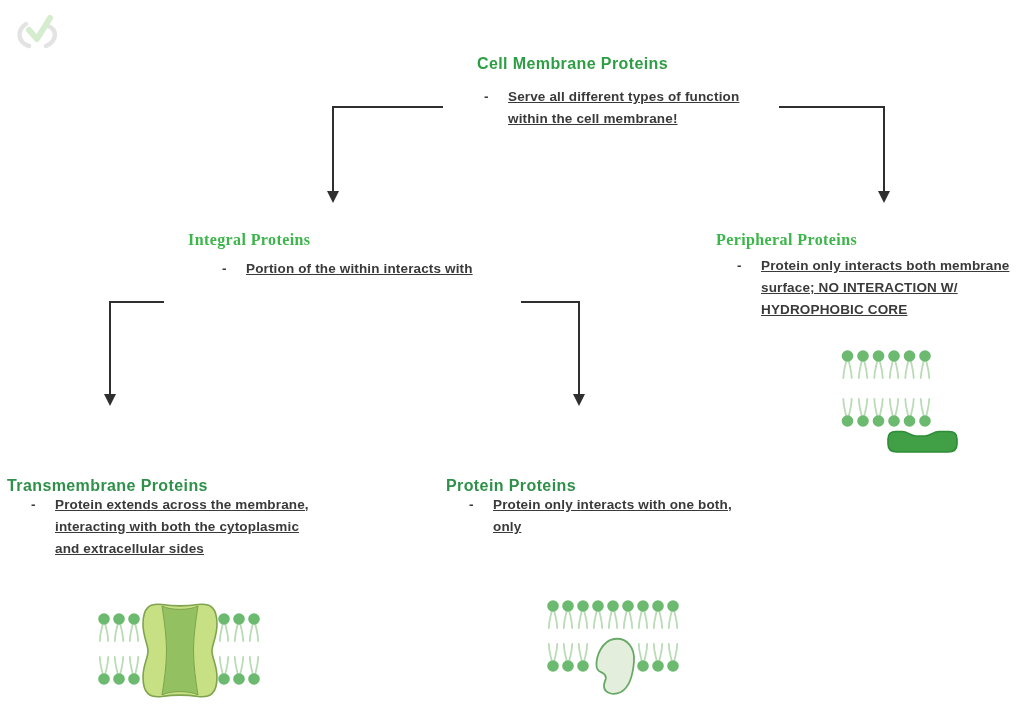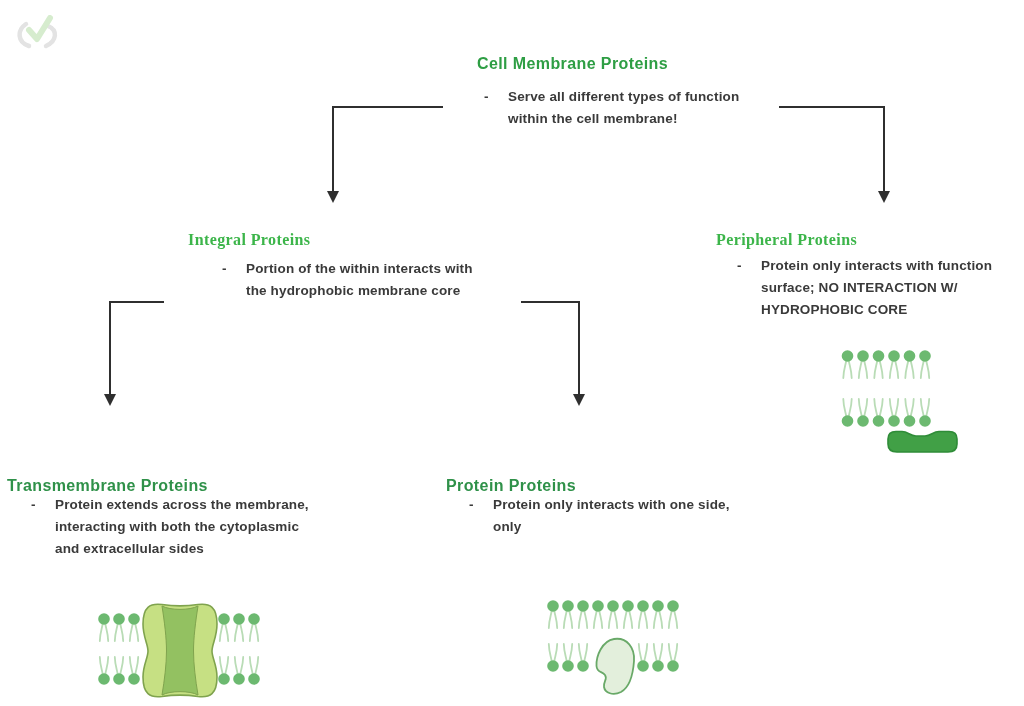--- a/index.html
+++ b/index.html
@@ -14,21 +14,21 @@
   }
   .c-root{color:var(--heading_root);}
   .c-mid{color:var(--heading_mid);font-family:Liberation Serif, serif;}
   .c-leaf{color:var(--heading_leaf);margin-top:20px;}
   .bullet{
     position:absolute;display:flex;align-items:flex-start;
     font-size:13.5px;font-weight:600;color:var(--body_text);
     letter-spacing:.15px;line-height:22px;
   }
   .dash{width:24px;flex:0 0 24px;}
-  .lines div{white-space:nowrap;}
+  .lines div{white-space:nowrap;text-decoration:underline;}
   .overlay{position:absolute;left:0;top:0;pointer-events:none;}
   .connector{fill:none;stroke:var(--arrow);stroke-width:2;}
   .arrowhead{fill:var(--arrow);stroke:none;}
   .illus{position:absolute;}
   .head{fill:var(--lipid_head);}
   .tail{fill:none;stroke:var(--lipid_tail);stroke-width:1.8;stroke-linecap:round;}
   .peri-protein{fill:var(--peri_fill);stroke:var(--peri_stroke);stroke-width:1.6;}
   .tm-outer{fill:var(--tm_outer);stroke:var(--tm_stroke);stroke-width:1.6;}
   .tm-inner{fill:var(--tm_inner);stroke:var(--tm_stroke);stroke-width:1;}
   .emb-protein{fill:var(--emb_fill);stroke:var(--emb_stroke);stroke-width:1.8;}
@@ -64,49 +64,48 @@
       <div>Serve all different types of function</div>
       <div>within the cell membrane!</div>
     </div>
   </div>
 
   <h2 class="title c-mid" style="left:188px;top:231px">Integral Proteins</h2>
   <div class="bullet" style="left:222px;top:258px">
     <span class="dash">-</span>
     <div class="lines">
       <div>Portion of the within interacts with</div>
-      <div>the hydrophobic membrane core</div>
     </div>
   </div>
 
   <h2 class="title c-mid" style="left:716px;top:231px">Peripheral Proteins</h2>
   <div class="bullet" style="left:737px;top:255px">
     <span class="dash">-</span>
     <div class="lines">
-      <div>Protein only interacts with function</div>
+      <div>Protein only interacts both membrane</div>
       <div>surface; NO INTERACTION W/</div>
       <div>HYDROPHOBIC CORE</div>
     </div>
   </div>
 
   <h2 class="title c-leaf" style="left:7px;top:457px">Transmembrane Proteins</h2>
   <div class="bullet" style="left:31px;top:494px">
     <span class="dash">-</span>
     <div class="lines">
       <div>Protein extends across the membrane,</div>
       <div>interacting with both the cytoplasmic</div>
       <div>and extracellular sides</div>
     </div>
   </div>
 
   <h2 class="title c-leaf" style="left:446px;top:457px">Protein Proteins</h2>
   <div class="bullet" style="left:469px;top:494px">
     <span class="dash">-</span>
     <div class="lines">
-      <div>Protein only interacts with one side,</div>
+      <div>Protein only interacts with one both,</div>
       <div>only</div>
     </div>
   </div>
 
   <svg width="0" height="0" style="position:absolute">
     <defs>
       <g id="lipid">
         <path class="tail" d="M-1.3 11 C-2.2 16 -4 20 -4.2 28"></path>
         <path class="tail" d="M1.3 11 C2.2 16 4 20 4.2 28"></path>
         <circle class="head" cx="0" cy="6" r="5.8"></circle>

